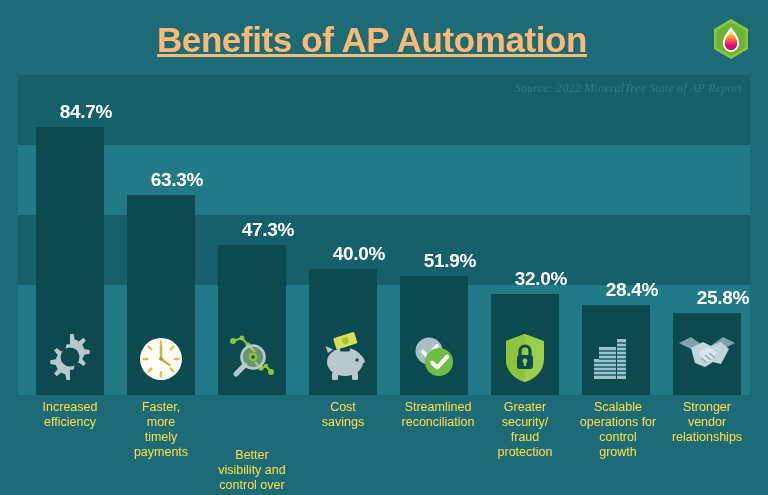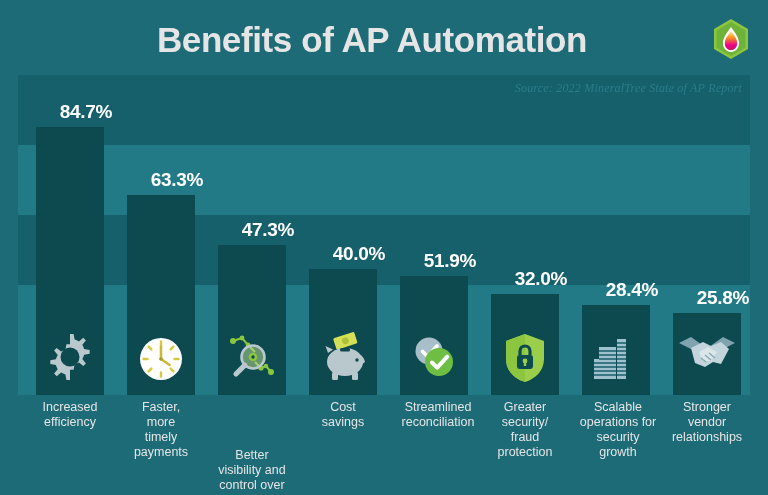--- a/index.html
+++ b/index.html
@@ -8,22 +8,23 @@
     background:#1d6b77;
     font-family:"Liberation Sans", sans-serif;
     -webkit-font-smoothing:antialiased;
   }
   #root{position:relative;width:768px;height:495px;background:#1d6b77;}
 
   
   .header{position:absolute;left:0;top:0;width:768px;height:75px;}
   .title{
     position:absolute;left:0;top:20px;width:744px;text-align:center;
-    color:#e5e5e5;font-size:35px;font-weight:bold;letter-spacing:-0.4px;
+    color:#fdba74;font-size:35px;font-weight:bold;letter-spacing:-0.4px;
     font-family:"Liberation Sans", sans-serif;
+    text-decoration:underline;
   }
   .logo{position:absolute;right:18px;top:18px;width:38px;height:42px;}
 
   
   .panel{position:absolute;left:18px;top:75px;width:732px;height:320px;overflow:hidden;background:#1a6370;}
   .band{position:absolute;left:0;width:732px;}
   .band.dark{background:#16606c;}
   .band.light{background:#217a86;}
 
   .source{
@@ -41,21 +42,21 @@
     color:#ffffff;font-size:19px;font-weight:bold;
     font-family:"Liberation Sans", sans-serif;letter-spacing:-0.3px;
   }
   .icon-wrap{position:absolute;bottom:6px;left:0;width:68px;height:58px;}
   .icon-wrap svg{display:block;margin:0 auto;}
 
   
   .labels{position:absolute;left:18px;top:400px;width:732px;height:95px;}
   .lbl{
     position:absolute;top:0;width:92px;text-align:center;
-    color:#e5e5e5;font-size:12.5px;line-height:15px;font-weight:normal;
+    color:#fde047;font-size:12.5px;line-height:15px;font-weight:normal;
     font-family:"Liberation Sans", sans-serif;
   }
 </style>
 </head>
 <body>
 
 <div id="root">
 
   <div class="header">
     <div class="title">Benefits of AP Automation</div>
@@ -278,21 +279,21 @@
     </div>
     <div class="lbl" style="left:461px;">
       <div>Greater</div>
       <div>security/</div>
       <div>fraud</div>
       <div>protection</div>
     </div>
     <div class="lbl" style="left:546px;width:108px;">
       <div>Scalable</div>
       <div>operations for</div>
-      <div>security</div>
+      <div>control</div>
       <div>growth</div>
     </div>
     <div class="lbl" style="left:639px;width:100px;">
       <div>Stronger</div>
       <div>vendor</div>
       <div>relationships</div>
     </div>
   </div>
 
 </div>

